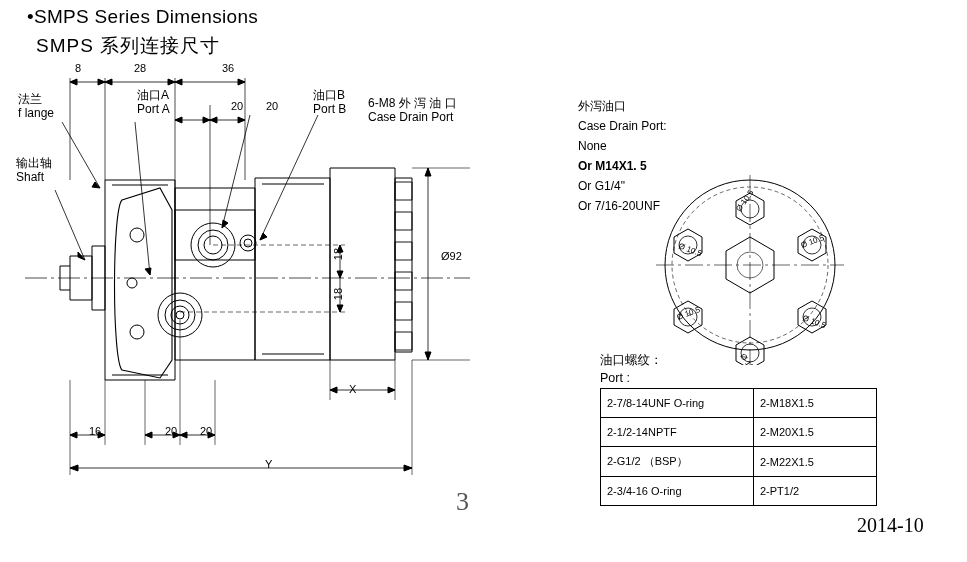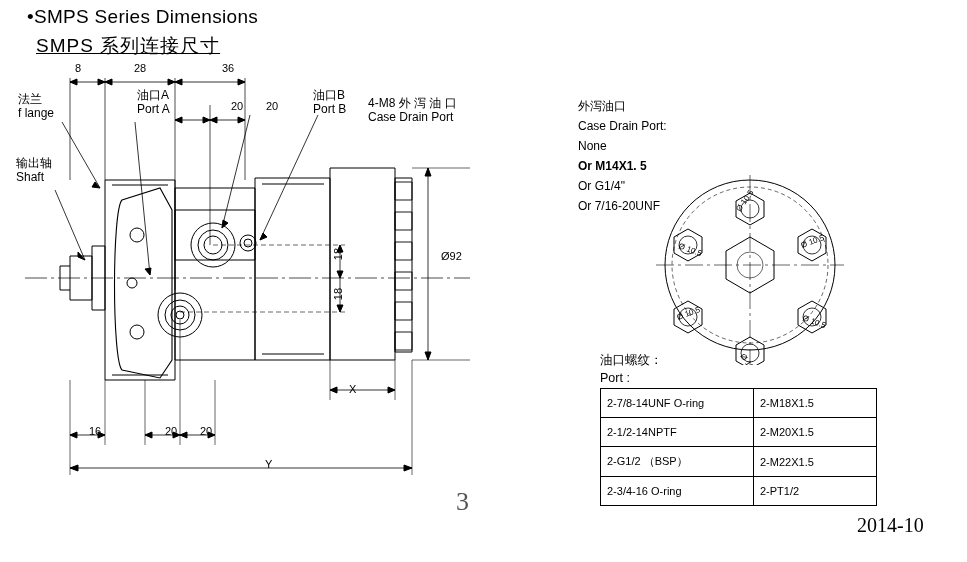--- a/index.html
+++ b/index.html
@@ -6,21 +6,21 @@
   body{
     width:967px;height:562px;
     background:#ffffff;
     font-family:"Liberation Sans", sans-serif;
     color:#000;
     position:relative;
     overflow:hidden;
   }
   .abs{position:absolute;}
   .ttl1{font-size:19px;letter-spacing:.3px;}
-  .ttl2{font-size:19px;letter-spacing:1px;text-decoration:underline;}
+  .ttl2{font-size:19px;letter-spacing:1px;}
   .lbl{font-size:12px;line-height:14px;white-space:pre;}
   .dim{font-size:11px;}
   .note{font-size:12px;line-height:17px;white-space:pre;margin-top:36px;}
   .pagenum{font-size:26px;color:#555;font-family:"Liberation Serif",serif;}
   .date{font-size:20px;font-family:"Liberation Serif",serif;}
   svg{display:block;}
   table.ports{
     border-collapse:collapse;
     font-size:11px;
   }
@@ -180,21 +180,21 @@
 <div class="abs dim" style="left:265px;top:458px;">Y</div>
 
 <div class="abs lbl" style="left:18px;top:92px;">法兰
 f lange</div>
 <div class="abs lbl" style="left:16px;top:156px;">输出轴
 Shaft</div>
 <div class="abs lbl" style="left:137px;top:88px;">油口A
 Port A</div>
 <div class="abs lbl" style="left:313px;top:88px;">油口B
 Port B</div>
-<div class="abs lbl" style="left:368px;top:96px;">4-M8 外 泻 油 口
+<div class="abs lbl" style="left:368px;top:96px;">6-M8 外 泻 油 口
 Case Drain Port</div>
 
 <div class="abs note" style="left:578px;top:62px;">外泻油口</div>
 <div class="abs note" style="left:578px;top:82px;">Case Drain Port:</div>
 <div class="abs note" style="left:578px;top:102px;">None</div>
 <div class="abs note" style="left:578px;top:122px;font-weight:bold;">Or M14X1. 5</div>
 <div class="abs note" style="left:578px;top:142px;">Or G1/4"</div>
 <div class="abs note" style="left:578px;top:162px;">Or 7/16-20UNF</div>
 
 <div class="abs" style="left:640px;top:175px;">

